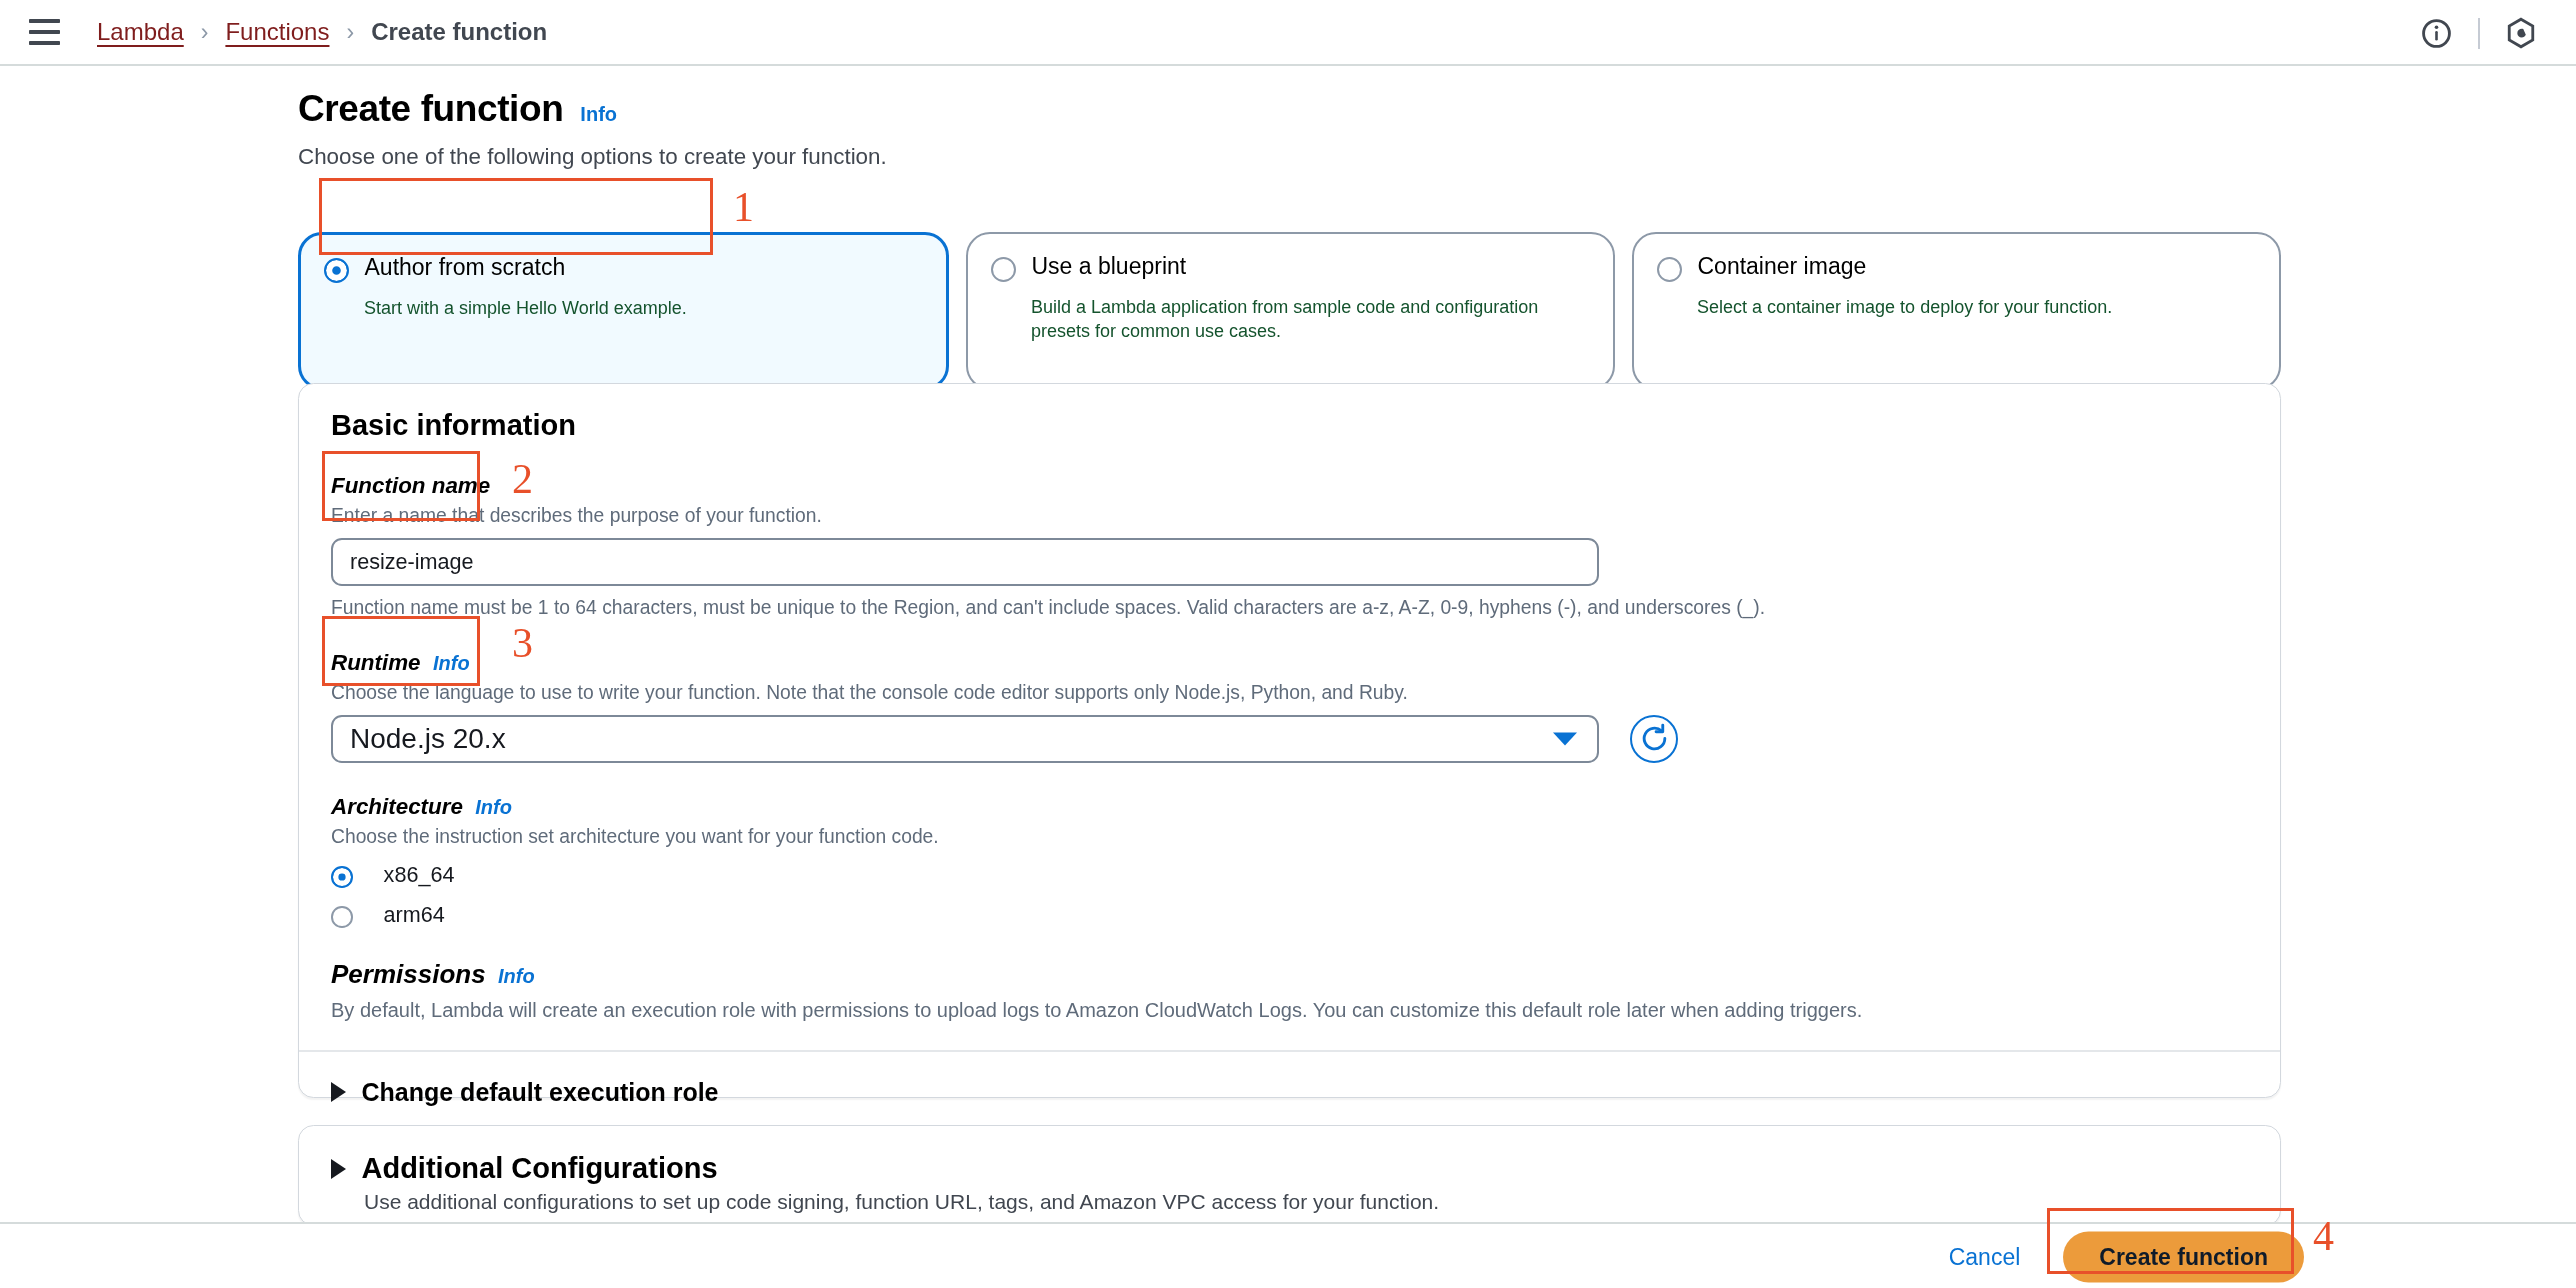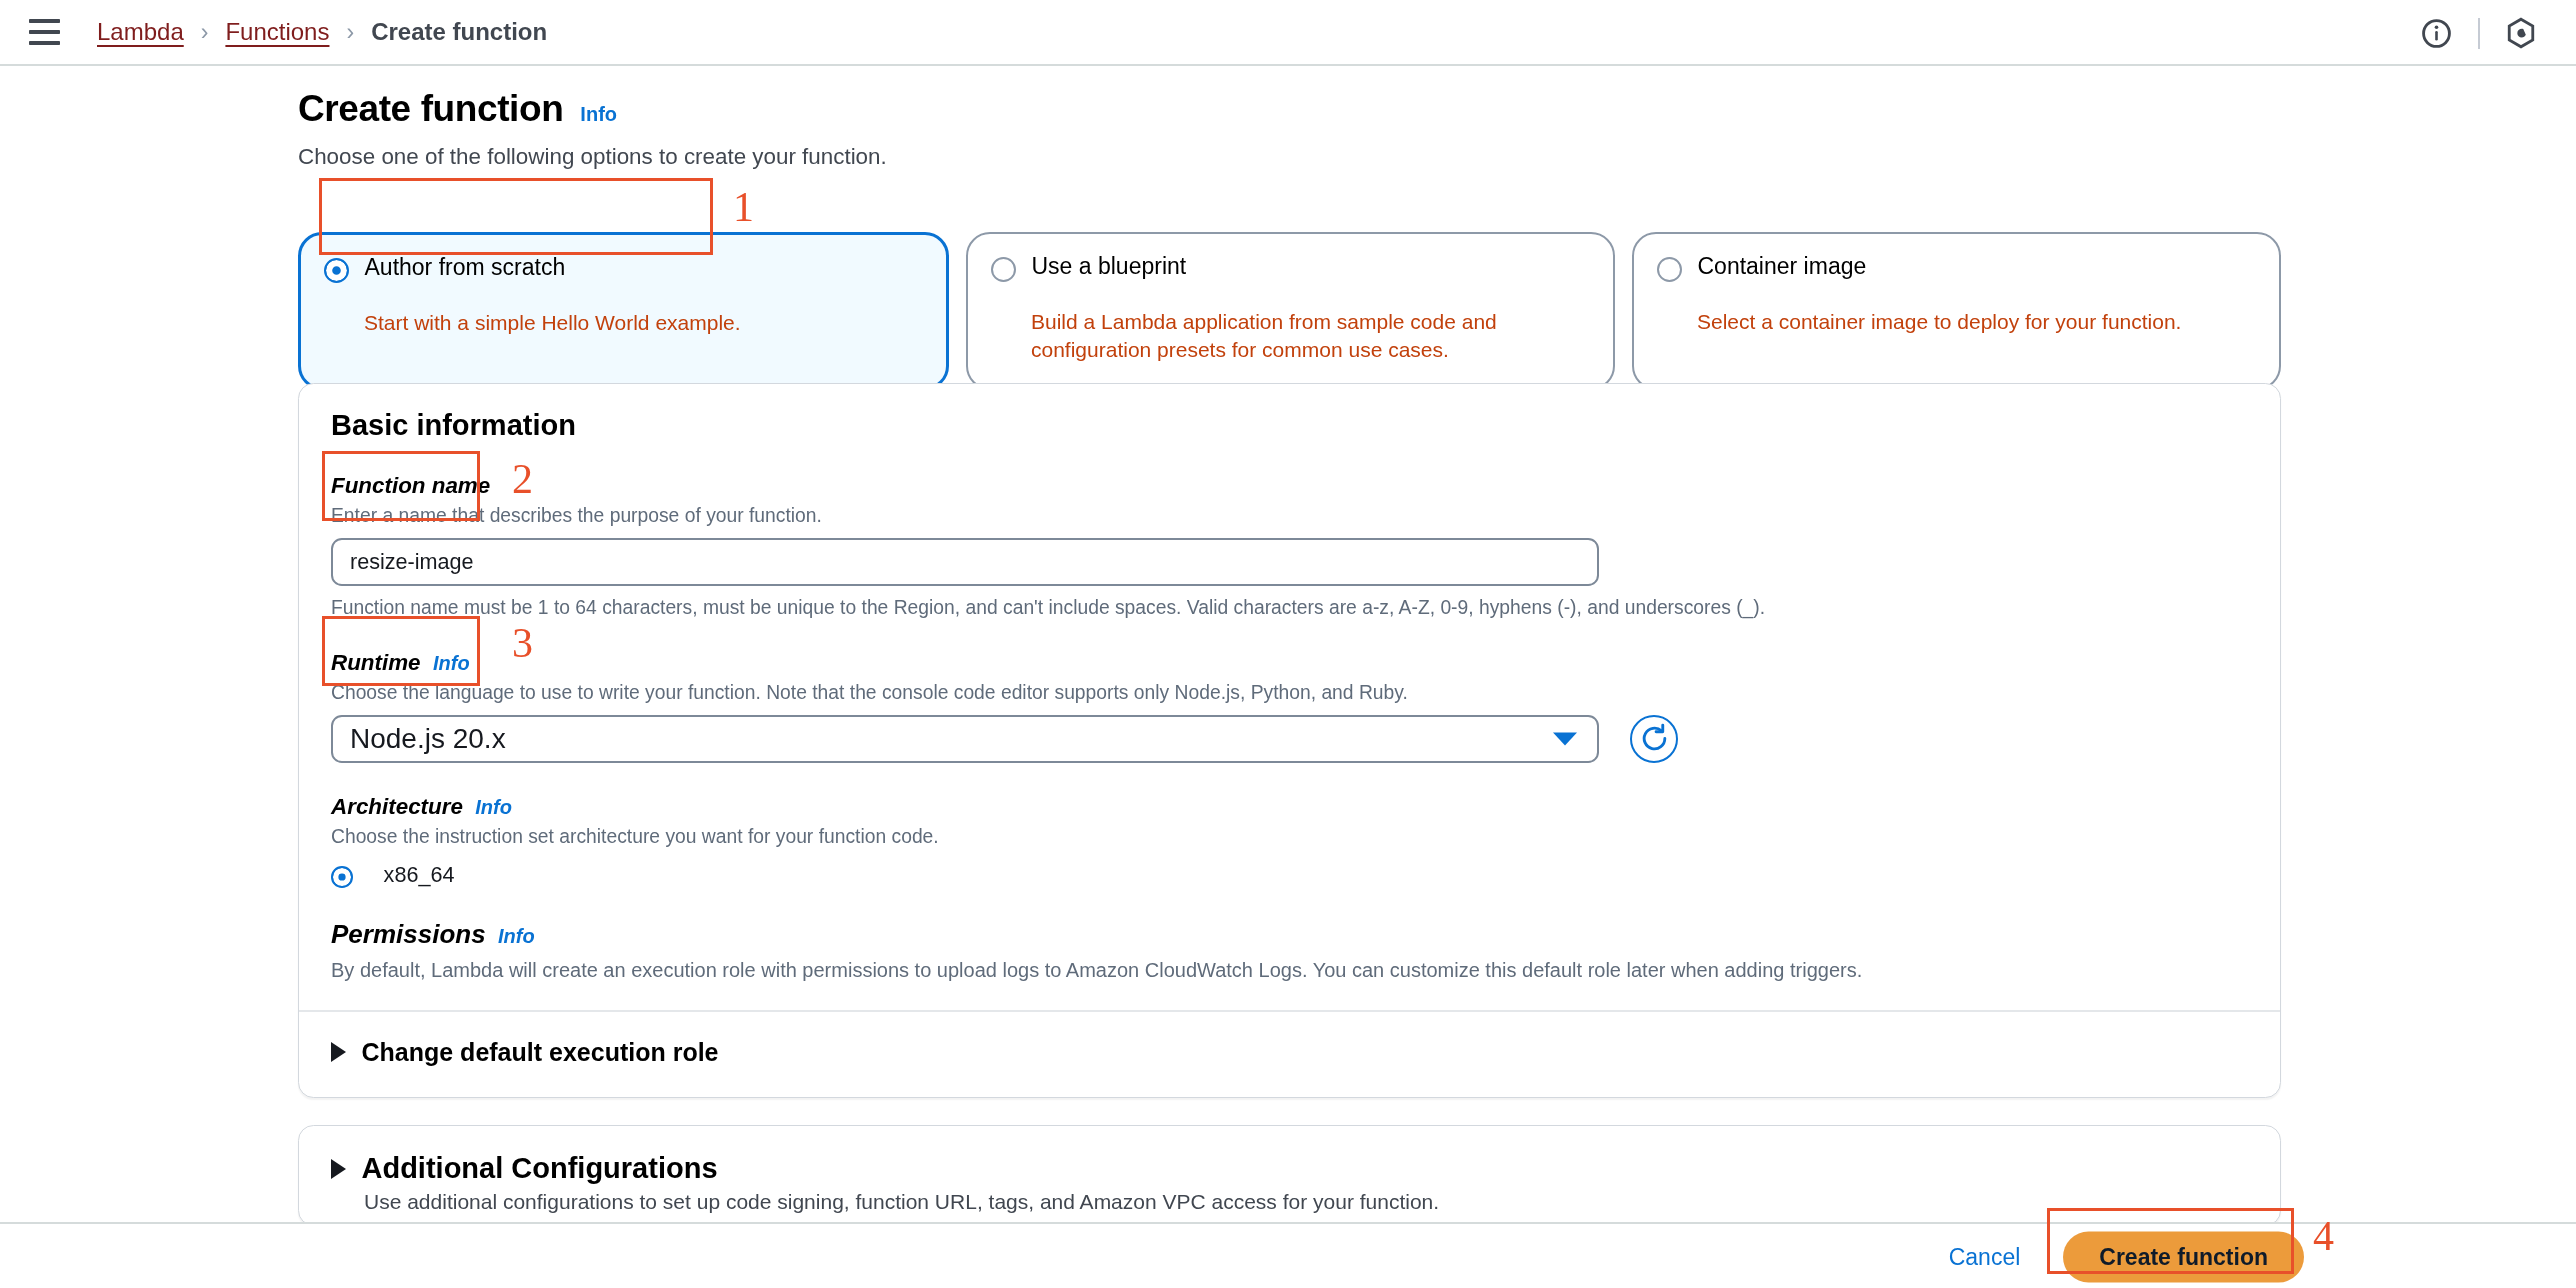--- a/index.html
+++ b/index.html
@@ -80,22 +80,22 @@
     width: 25px; height: 25px; border-radius: 50%;
     border: 2.3px solid #8d99a8; background: #fff;
     flex: none; margin-top: 3.1px;
   }
   .radio.on {
     border: 2.3px solid #0972d3; background: #0972d3;
     box-shadow: inset 0 0 0 6.2px #ffffff;
   }
   .card-label { font-size: 23px; color: #000000; font-weight: 400; line-height: 1.1; }
   .card-desc {
-    font-size: 21px; color: #c2410c; line-height: 1.32;
-    margin-top: 26px; margin-left: 40px; max-width: 572px;
+    font-size: 18px; color: #14532d; line-height: 1.32;
+    margin-top: 14px; margin-left: 40px; max-width: 572px;
   }
 
   
   .panel {
     position: absolute; left: 298px; width: 1983px;
     background: #ffffff;
     border: 1.5px solid #d3d8de; border-radius: 15.5px;
     box-shadow: 0 1.5px 1.5px rgba(0,0,0,0.05);
   }
   #basic-panel { top: 317px; height: 715px; }
@@ -297,20 +297,24 @@
       <div class="field">
         <div class="field-label">
           <span>Architecture</span>
           <span class="info-link">Info</span>
         </div>
         <div class="field-hint">Choose the instruction set architecture you want for your function code.</div>
         <div class="radio-line">
           <span class="radio-sm on"></span>
           <span class="radio-text">x86_64</span>
         </div>
+        <div class="radio-line">
+          <span class="radio-sm"></span>
+          <span class="radio-text">arm64</span>
+        </div>
       </div>
 
       <div class="field">
         <div class="field-label" style="font-size:26px;">
           <span>Permissions</span>
           <span class="info-link">Info</span>
         </div>
         <div class="field-hint" style="font-size:20px;margin-top:9.3px;">By default, Lambda will create an execution role with permissions to upload logs to Amazon CloudWatch Logs. You can customize this default role later when adding triggers.</div>
       </div>
     </div>

